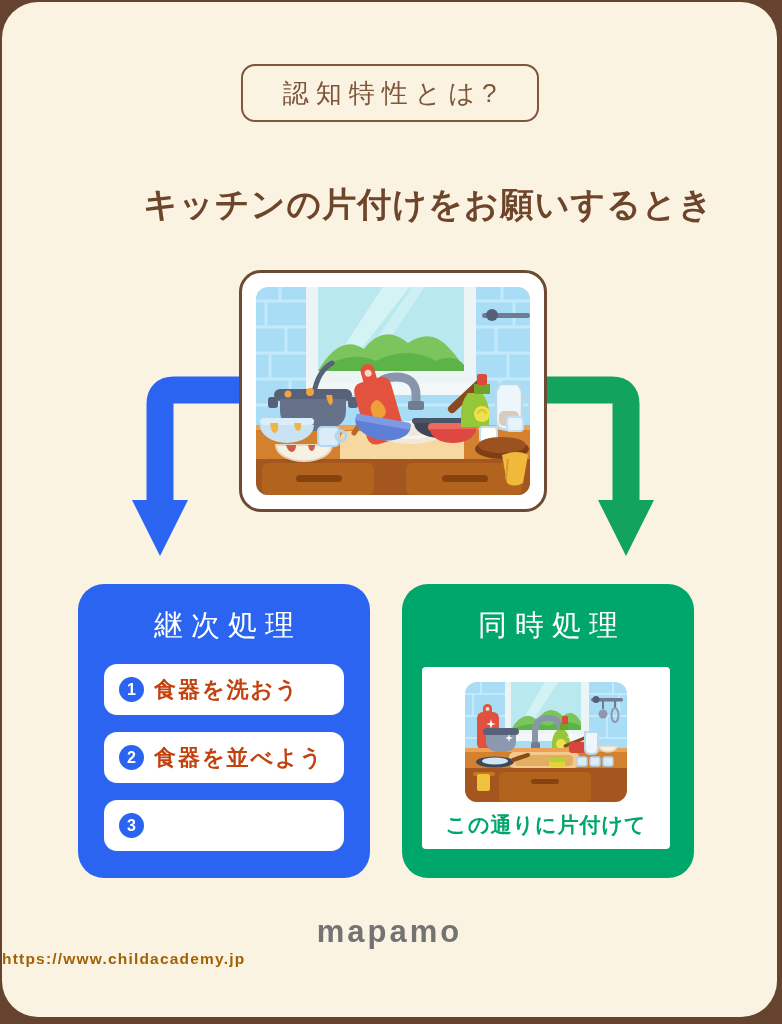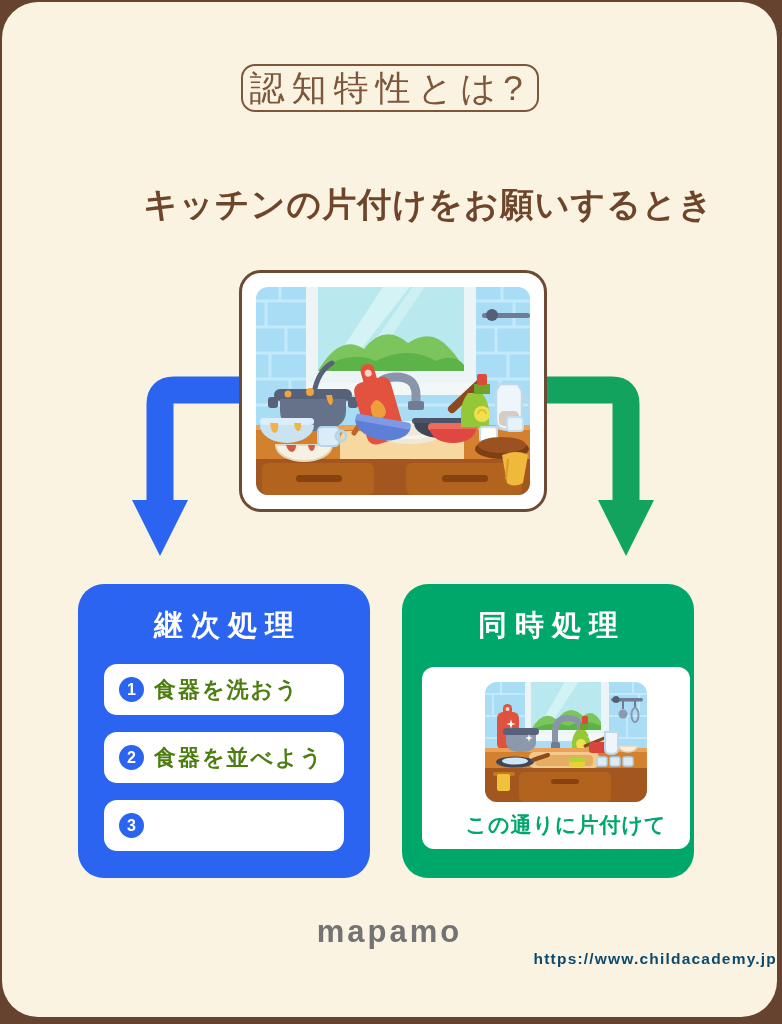--- a/index.html
+++ b/index.html
@@ -1,55 +1,55 @@
 <!DOCTYPE html>
 <html><head>
 <meta charset="utf-8">
 <style>
   html,body{margin:0;padding:0;background:#65432e;}
   .stage{position:relative;width:782px;height:1024px;overflow:hidden;background:#65432e;
          font-family:"Liberation Sans","DejaVu Sans",sans-serif;}
   .sheet{position:absolute;left:2px;top:2px;width:775px;height:1015px;background:#fbf3e2;border-radius:36px;}
 
-  .badge{position:absolute;left:50%;transform:translateX(-50%);top:62px;width:298px;height:48px;
+  .badge{position:absolute;left:50%;transform:translateX(-50%);top:62px;width:298px;height:58px;
          border:2.5px solid #7d563c;border-radius:14px;color:#7d563c;display:flex;align-items:center;
-         font-size:35px;letter-spacing:7px;padding-left:7px;box-sizing:border-box;font-weight:500;}
+         justify-content:center;font-size:26px;letter-spacing:7px;padding-left:7px;box-sizing:border-box;font-weight:500;}
 
   .heading{position:absolute;top:180px;left:0;width:100%;margin:0;text-align:center;
            font-size:34px;font-weight:800;color:#6e452b;letter-spacing:1px;padding-left:39px;}
 
   .arrow{position:absolute;z-index:1;}
   .arrow-blue{left:128px;top:372px;}
   .arrow-green{left:529px;top:372px;}
 
   .scene-card{position:absolute;left:237px;top:268px;width:308px;height:242px;background:#ffffff;
               border:3px solid #6d4a33;border-radius:22px;box-sizing:border-box;padding:14px;z-index:2;}
   .scene-clip{width:100%;height:100%;border-radius:12px;overflow:hidden;}
   .scene-clip svg,.mini-clip svg{display:block;width:100%;height:100%;}
 
   .panel{position:absolute;top:582px;width:292px;height:294px;border-radius:26px;}
   .panel-blue{left:76px;background:#2a64f0;}
   .panel-green{left:400px;background:#00a76a;}
   .panel-title{position:absolute;top:22px;left:0;width:100%;text-align:center;color:#ffffff;
-               font-size:29px;font-weight:700;letter-spacing:8px;padding-left:8px;box-sizing:border-box;}
+               font-size:29px;font-weight:400;letter-spacing:8px;padding-left:8px;box-sizing:border-box;}
 
   .pill{position:absolute;left:26px;width:240px;height:51px;background:#ffffff;border-radius:13px;
         display:flex;align-items:center;padding-left:15px;box-sizing:border-box;}
   .pill-1{top:80px}.pill-2{top:148px}.pill-3{top:216px}
   .step-num{width:25px;height:25px;border-radius:50%;background:#2a64f0;color:#fff;font-size:16px;
             font-weight:700;display:flex;align-items:center;justify-content:center;margin-right:10px;flex:0 0 25px;}
-  .pill-label{color:#4d7c0f;font-size:22px;font-weight:800;letter-spacing:2px;white-space:nowrap;}
-
-  .result-card{position:absolute;left:20px;top:83px;width:248px;height:182px;background:#ffffff;border-radius:12px;padding-left:20px;}
+  .pill-label{color:#c2410c;font-size:22px;font-weight:800;letter-spacing:2px;white-space:nowrap;}
+
+  .result-card{position:absolute;left:20px;top:83px;width:248px;height:182px;background:#ffffff;border-radius:4px;}
   .mini-clip{width:162px;height:120px;margin:15px auto 0;border-radius:12px;overflow:hidden;}
   .result-caption{margin-top:9px;text-align:center;color:#00a76a;font-size:21px;font-weight:800;letter-spacing:1px;}
 
   .footer-brand{position:absolute;top:912px;left:0;width:100%;text-align:center;color:#737373;
                 font-size:31px;font-weight:700;letter-spacing:3px;}
-  .footer-url{position:absolute;top:948px;left:0;width:100%;text-align:right;color:#0c4a6e;
+  .footer-url{position:absolute;top:948px;left:0;width:100%;text-align:left;color:#a16207;
               font-size:15.5px;font-weight:700;letter-spacing:1.2px;}
 </style>
 </head>
 <body>
 
 <div class="stage">
   <div class="sheet">
 
     <div class="badge">
       <span>認知特性とは?</span>

